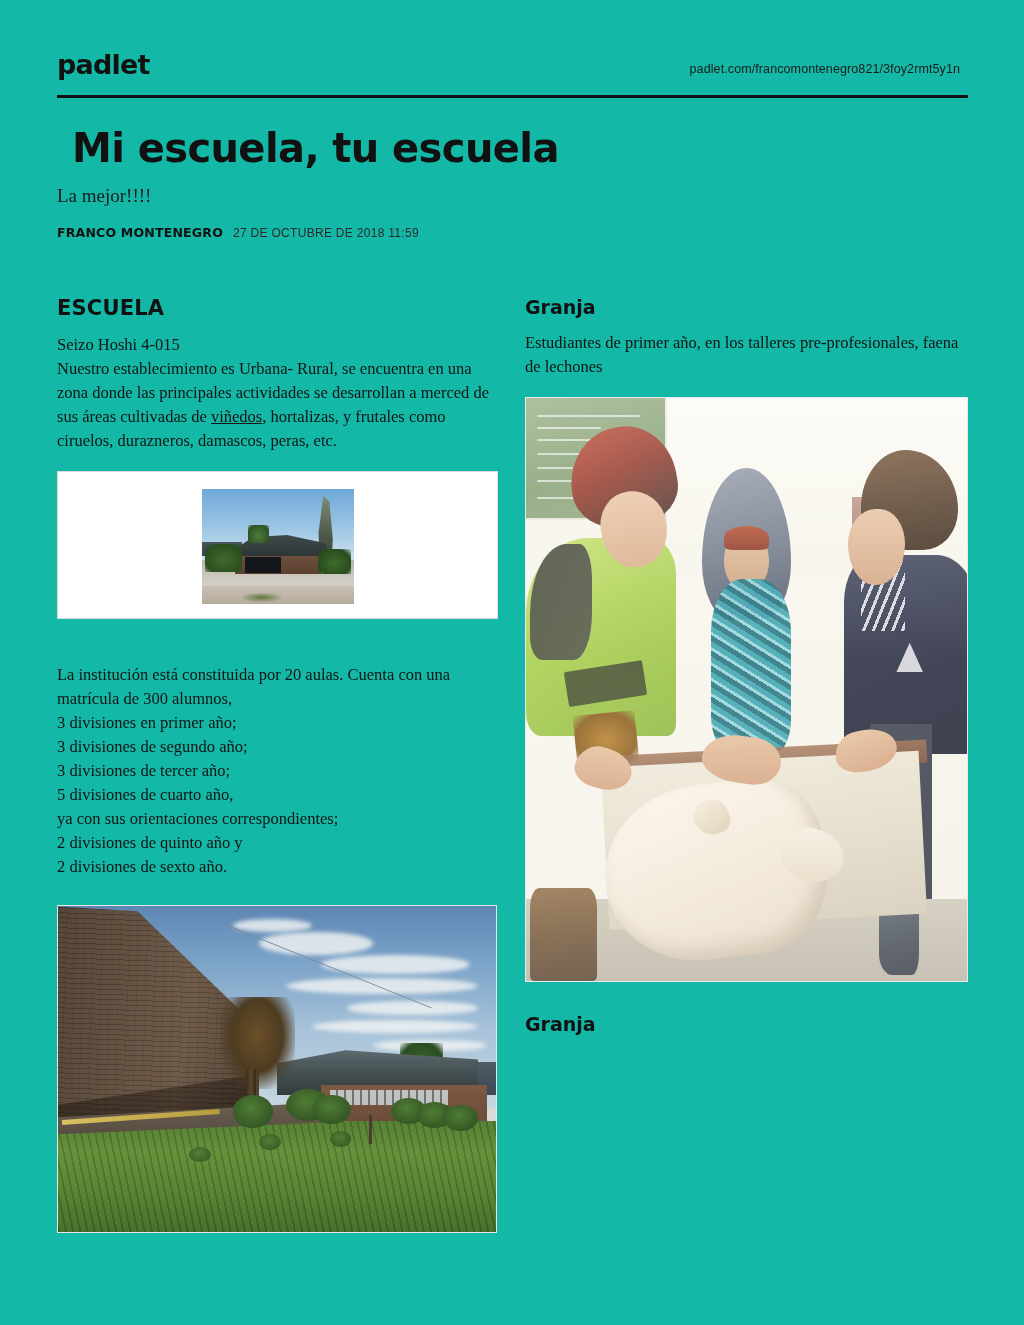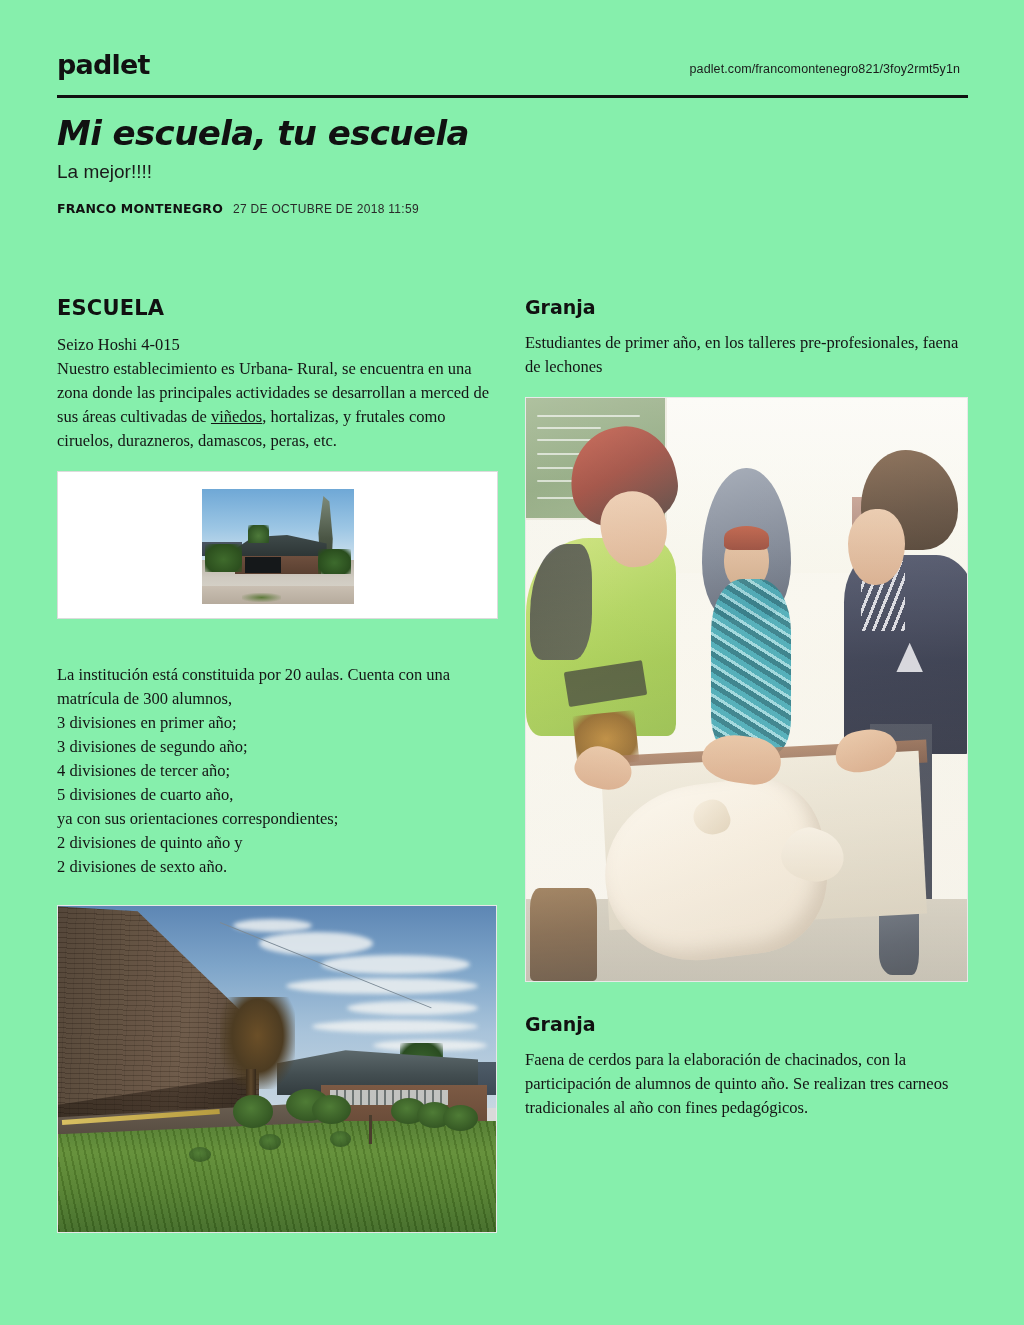--- a/index.html
+++ b/index.html
@@ -16,21 +16,21 @@
     color: #111111;
     position: relative;
     overflow: hidden;
   }
 
   .page {
     position: absolute;
     left: 0; top: 0;
     width: 1024px;
     height: 1325px;
-    background: #86efac;
+    background: #14b8a6;
   }
 
   
   .header {
     position: absolute;
     left: 57px;
     top: 50px;
     width: 911px;
     height: 50px;
   }
@@ -65,30 +65,29 @@
 
   
   .title-block {
     position: absolute;
     left: 57px;
     top: 112px;
     width: 911px;
   }
   .page-title {
     font-family: "DejaVu Sans", sans-serif;
-    font-size: 34px;
+    font-size: 40px;
     font-weight: 700;
     letter-spacing: -0.6px;
     color: #111;
-    margin: 0;
+    margin: 15px;
     line-height: 42px;
-    font-style: italic;
   }
   .page-subtitle {
-    font-family: Liberation Sans, sans-serif;
+    font-family: Liberation Serif, serif;
     font-size: 19px;
     color: #1a1a1a;
     margin: 6px 0 16px 0;
     line-height: 24px;
   }
   .byline {
     margin-top: 14px;
     line-height: 16px;
     white-space: nowrap;
   }
@@ -502,21 +501,21 @@
         <div class="pave-a"></div>
         <div class="grass-a"></div>
       </div>
     </div>
 
     <p class="body-text" style="margin-top:44px;">
       <span>La institución está constituida por 20 aulas. Cuenta con una</span><br>
       <span>matrícula de 300 alumnos,</span><br>
       <span>3 divisiones en primer año;</span><br>
       <span>3 divisiones de segundo año;</span><br>
-      <span>4 divisiones de tercer año;</span><br>
+      <span>3 divisiones de tercer año;</span><br>
       <span>5 divisiones de cuarto año,</span><br>
       <span>ya con sus orientaciones correspondientes;</span><br>
       <span>2 divisiones de quinto año y</span><br>
       <span>2 divisiones de sexto año.</span>
     </p>
 
     <div class="photo photo-left-big">
       <div class="sky-b"></div>
       <div class="cloud" style="left:46%;top:8%;width:26%;height:7%;"></div>
       <div class="cloud" style="left:60%;top:15%;width:34%;height:6%;"></div>
@@ -605,16 +604,15 @@
 
       <div class="arm" style="left:11%;top:60%;width:13%;height:7%;border-radius:40% 50% 50% 40% / 60% 50% 50% 40%;transform:rotate(16deg);"></div>
       <div class="arm" style="left:40%;top:58%;width:18%;height:8%;border-radius:46% 36% 36% 46% / 56% 50% 50% 46%;transform:rotate(8deg);"></div>
       <div class="arm" style="right:16%;top:57%;width:14%;height:7%;border-radius:40% 50% 50% 40% / 60% 50% 50% 40%;transform:rotate(-10deg);"></div>
 
       <div class="bucket"></div>
       <div class="fade-wash"></div>
     </div>
 
     <h2 class="card-title granja" style="margin-top:30px;">Granja</h2>
-    <p class="body-text">Faena de cerdos para la elaboración de chacinados, con la participación de alumnos de quinto año. Se realizan tres carneos tradicionales al año con fines pedagógicos.</p>
   </div>
 
 </div>
 
 </body></html>

